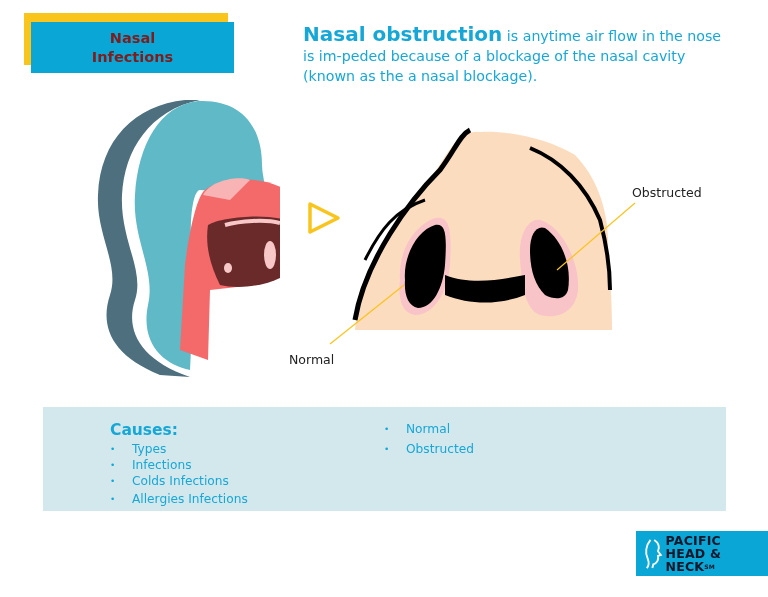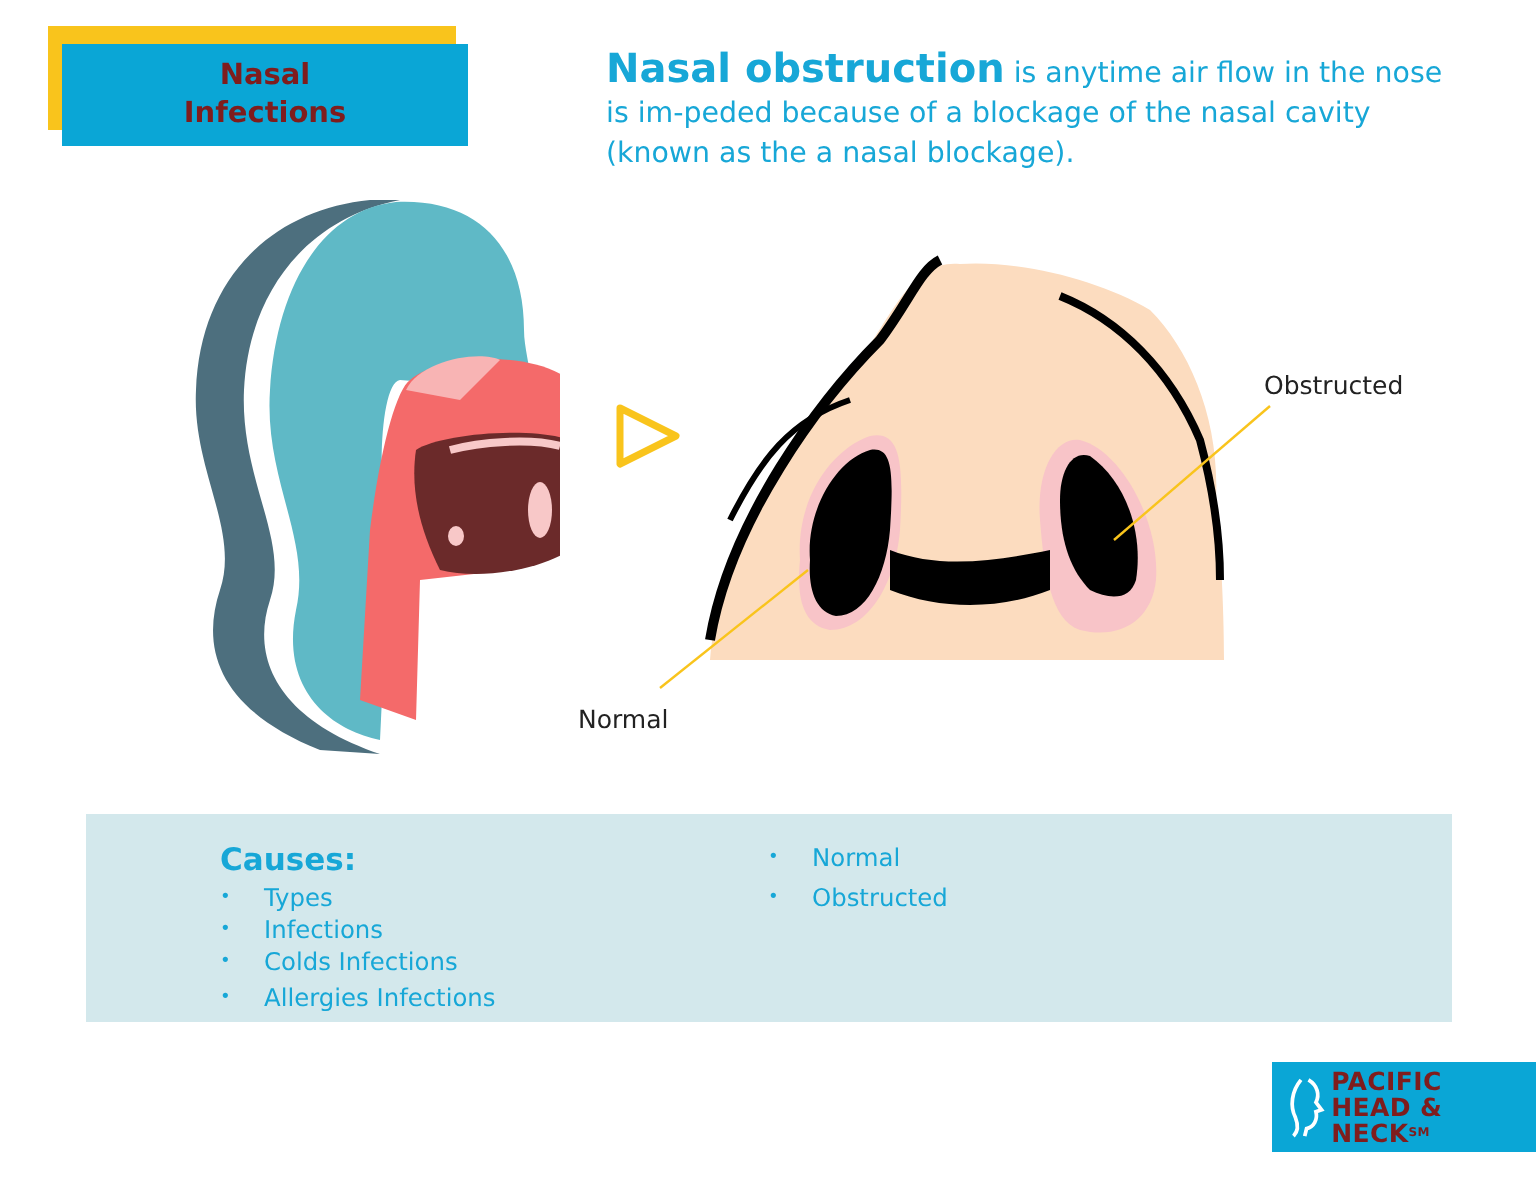--- a/index.html
+++ b/index.html
@@ -27,21 +27,21 @@
   .col-causes { left: 67px; }
   .col-types { left: 341px; }
   .col h3 { font-size: 15.5px; font-weight: bold; line-height: 18px; margin-bottom: 2px; }
   .col ul { list-style: none; }
   .col li { font-size: 12.2px; line-height: 16px; display: flex; }
   .col li .dot { width: 22px; font-size: 9px; line-height: 16px; }
   .col-causes li:last-child { margin-top: 2px; }
   .col-types li { margin-bottom: 4px; }
 
   .logo { position: absolute; left: 636px; top: 531px; width: 132px; height: 45px; background: #0aa6d6;
-    color: #7f1d1d; display: flex; align-items: center; }
+    color: #0f172a; display: flex; align-items: center; }
   .logo-text { font-weight: bold; font-size: 12.5px; line-height: 13px; margin-left: 2px; letter-spacing: 0.2px; }
   .logo-text sup { font-size: 6px; vertical-align: top; }
 </style>
 </head>
 <body>
 
 <div class="title-shadow"></div>
 <div class="title-box">
   <span>Nasal</span>
   <span>Infections</span>

